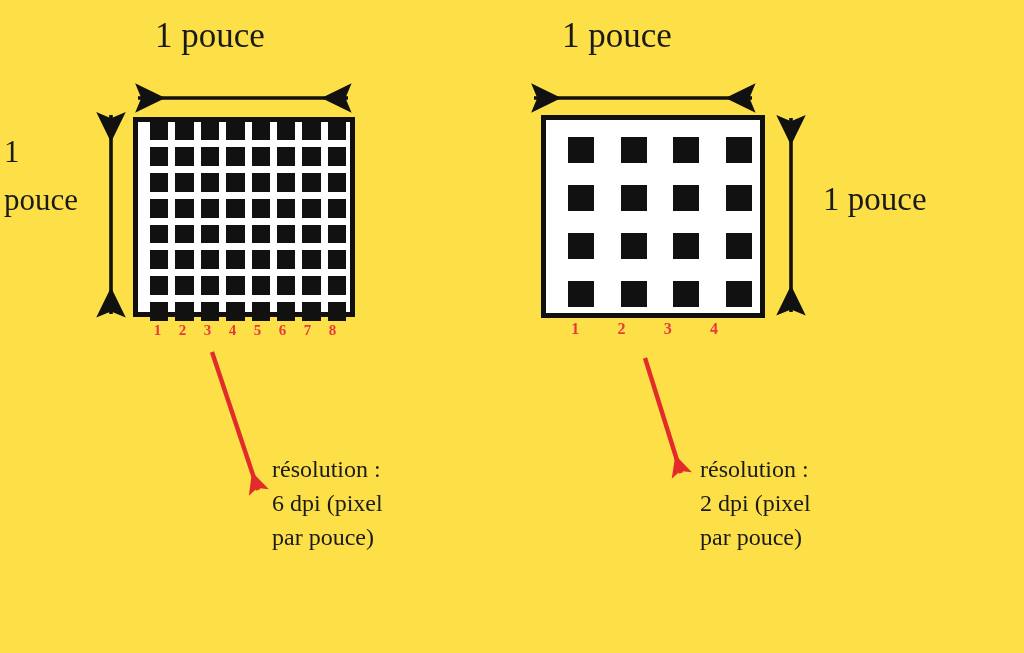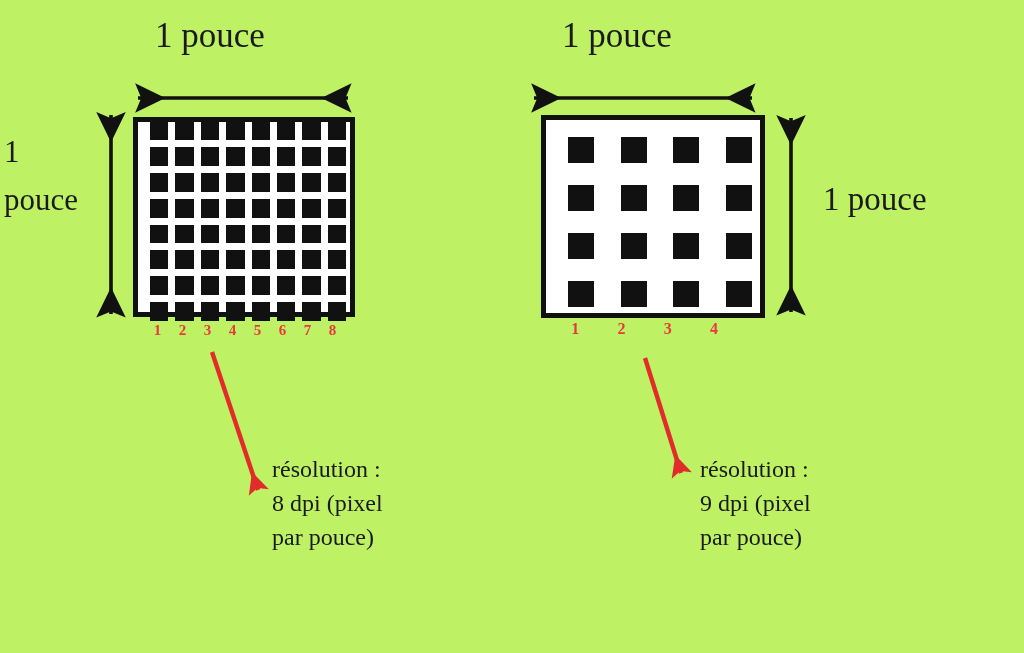--- a/index.html
+++ b/index.html
@@ -9,21 +9,21 @@
     background: #ffffff;
   }
   body {
     font-family: "Liberation Serif", "DejaVu Serif", serif;
     color: #111111;
   }
   #stage {
     position: relative;
     width: 1024px;
     height: 653px;
-    background: #bef264;
+    background: #fde047;
     overflow: hidden;
   }
   .abs { position: absolute; }
 
   
   .lbl {
     font-family: "Liberation Serif", "DejaVu Serif", serif;
     color: #1a1a1a;
     white-space: nowrap;
     line-height: 1.0;
@@ -166,21 +166,21 @@
       <span style="color: rgb(232, 57, 63);">1</span>
       <span style="color: rgb(232, 57, 63);">2</span>
       <span style="color: rgb(232, 57, 63);">3</span>
       <span style="color: rgb(232, 57, 63);">4</span>
       <span style="color: rgb(232, 57, 63);">5</span>
       <span style="color: rgb(232, 57, 63);">6</span>
       <span style="color: rgb(232, 57, 63);">7</span>
       <span style="color: rgb(232, 57, 63);">8</span>
     </div>
 
-  <div class="abs caption" style="left:272px; top:452px;"><span>résolution :</span><br><span>8 dpi (pixel</span><br><span>par pouce)</span></div>
+  <div class="abs caption" style="left:272px; top:452px;"><span>résolution :</span><br><span>6 dpi (pixel</span><br><span>par pouce)</span></div>
 
   <div class="abs lbl lbl-top" style="left:562px; top:18px;">1 pouce</div>
 
   <div class="abs lbl lbl-side" style="left:823px; top:183px;">1 pouce</div>
 
   <div class="abs grid-box" style="left:541px; top:115px; width:224px; height:203px;">
     <div class="cellwrap" id="right-cells" style="left:22px; top:17px; width:184px; height:170px; grid-template-columns:repeat(4, 26px); grid-template-rows:repeat(4, 26px); justify-content:space-between; align-content:space-between;">
         <div class="cell"></div>
         <div class="cell"></div>
         <div class="cell"></div>
@@ -200,21 +200,21 @@
       </div>
   </div>
 
   <div class="ticks ticks-right" id="right-ticks" style="left:552px; top:320px; width:185px;">
       <span style="color: rgb(232, 57, 63);">1</span>
       <span style="color: rgb(232, 57, 63);">2</span>
       <span style="color: rgb(232, 57, 63);">3</span>
       <span style="color: rgb(232, 57, 63);">4</span>
     </div>
 
-  <div class="abs caption" style="left:700px; top:452px;"><span>résolution :</span><br><span>9 dpi (pixel</span><br><span>par pouce)</span></div>
+  <div class="abs caption" style="left:700px; top:452px;"><span>résolution :</span><br><span>2 dpi (pixel</span><br><span>par pouce)</span></div>
 
   <svg class="overlay" viewBox="0 0 1024 653">
     <defs>
       <marker id="bk" markerWidth="9" markerHeight="9" refX="7.6" refY="4.5" orient="auto" markerUnits="strokeWidth">
         <path d="M0.2,4.5 L8.6,0.4 L6.9,4.5 L8.6,8.6 Z" fill="#111111"></path>
       </marker>
       <marker id="bkr" markerWidth="9" markerHeight="9" refX="1.0" refY="4.5" orient="auto" markerUnits="strokeWidth">
         <path d="M8.6,4.5 L0.2,0.4 L1.9,4.5 L0.2,8.6 Z" fill="#111111"></path>
       </marker>
       <marker id="rd" markerWidth="5.2" markerHeight="5.2" refX="4.4" refY="2.6" orient="auto" markerUnits="strokeWidth">

